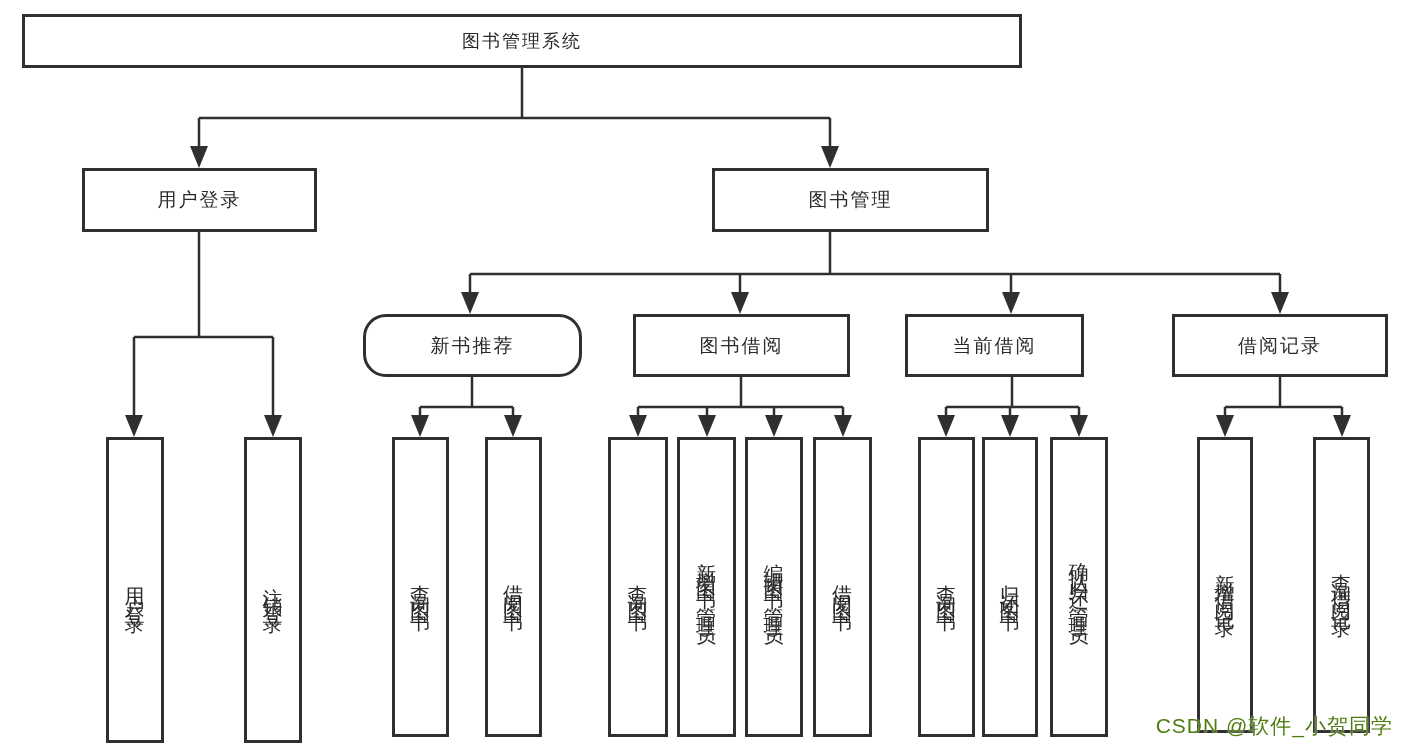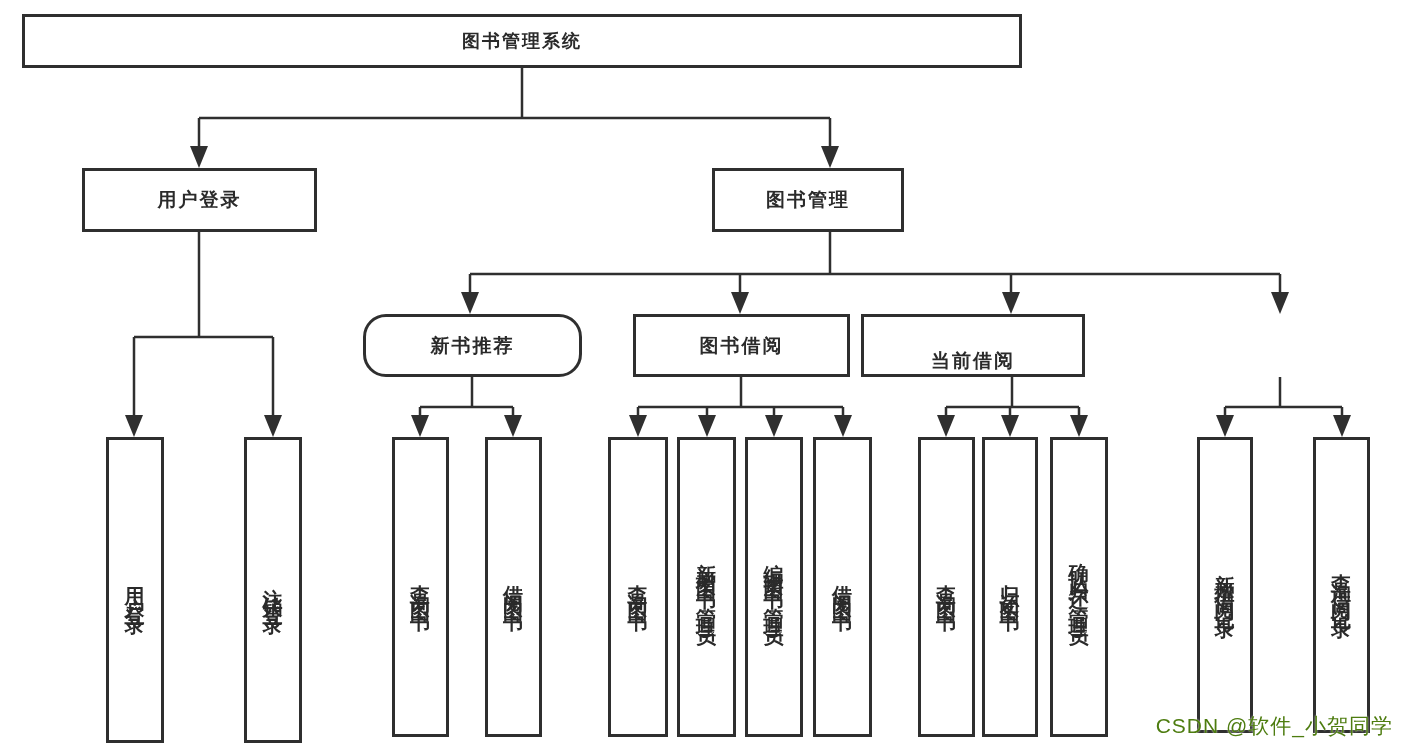--- a/index.html
+++ b/index.html
@@ -24,21 +24,20 @@
     height: 747px;
   }
   .box {
     position: absolute;
     box-sizing: border-box;
     background: #ffffff;
     border: 3px solid #2f2f2f;
     display: flex;
     align-items: center;
     justify-content: center;
-    font-weight: bold;
   }
   .hbox {
     font-size: 19px;
     letter-spacing: 2px;
     white-space: nowrap;
   }
   .root-box {
     font-size: 18px;
   }
   .vbox .vtext {
@@ -137,32 +136,35 @@
     </g>
   </svg>
 
   <div class="box hbox root-box" style="left:22px; top:14px; width:1000px; height:54px;">
     <span>图书管理系统</span>
   </div>
 
   <div class="box hbox" style="left:82px; top:168px; width:235px; height:64px;">
     <span>用户登录</span>
   </div>
-  <div class="box hbox" style="left:712px; top:168px; width:192px; height:64px;">
+  <div class="box hbox" style="left:712px; top:168px; width:277px; height:64px;">
     <span>图书管理</span>
   </div>
 
   <div class="box hbox" style="left:363px; top:314px; width:219px; height:63px;border-radius:23px;">
     <span>新书推荐</span>
   </div>
   <div class="box hbox" style="left:633px; top:314px; width:217px; height:63px;">
     <span>图书借阅</span>
   </div>
-  <div class="box hbox" style="left:861px; top:314px; width:224px; height:63px;align-items:flex-end;">
+  <div class="box hbox" style="left:905px; top:314px; width:179px; height:63px;">
     <span>当前借阅</span>
+  </div>
+  <div class="box hbox" style="left:1172px; top:314px; width:216px; height:63px;">
+    <span>借阅记录</span>
   </div>
 
   <div class="box vbox" style="left:106px; top:437px; width:58px; height:306px;">
     <span class="vtext">用户登录</span>
   </div>
   <div class="box vbox" style="left:244px; top:437px; width:58px; height:306px;">
     <span class="vtext">注销登录</span>
   </div>
 
   <div class="box vbox" style="left:392px; top:437px; width:57px; height:300px;">

